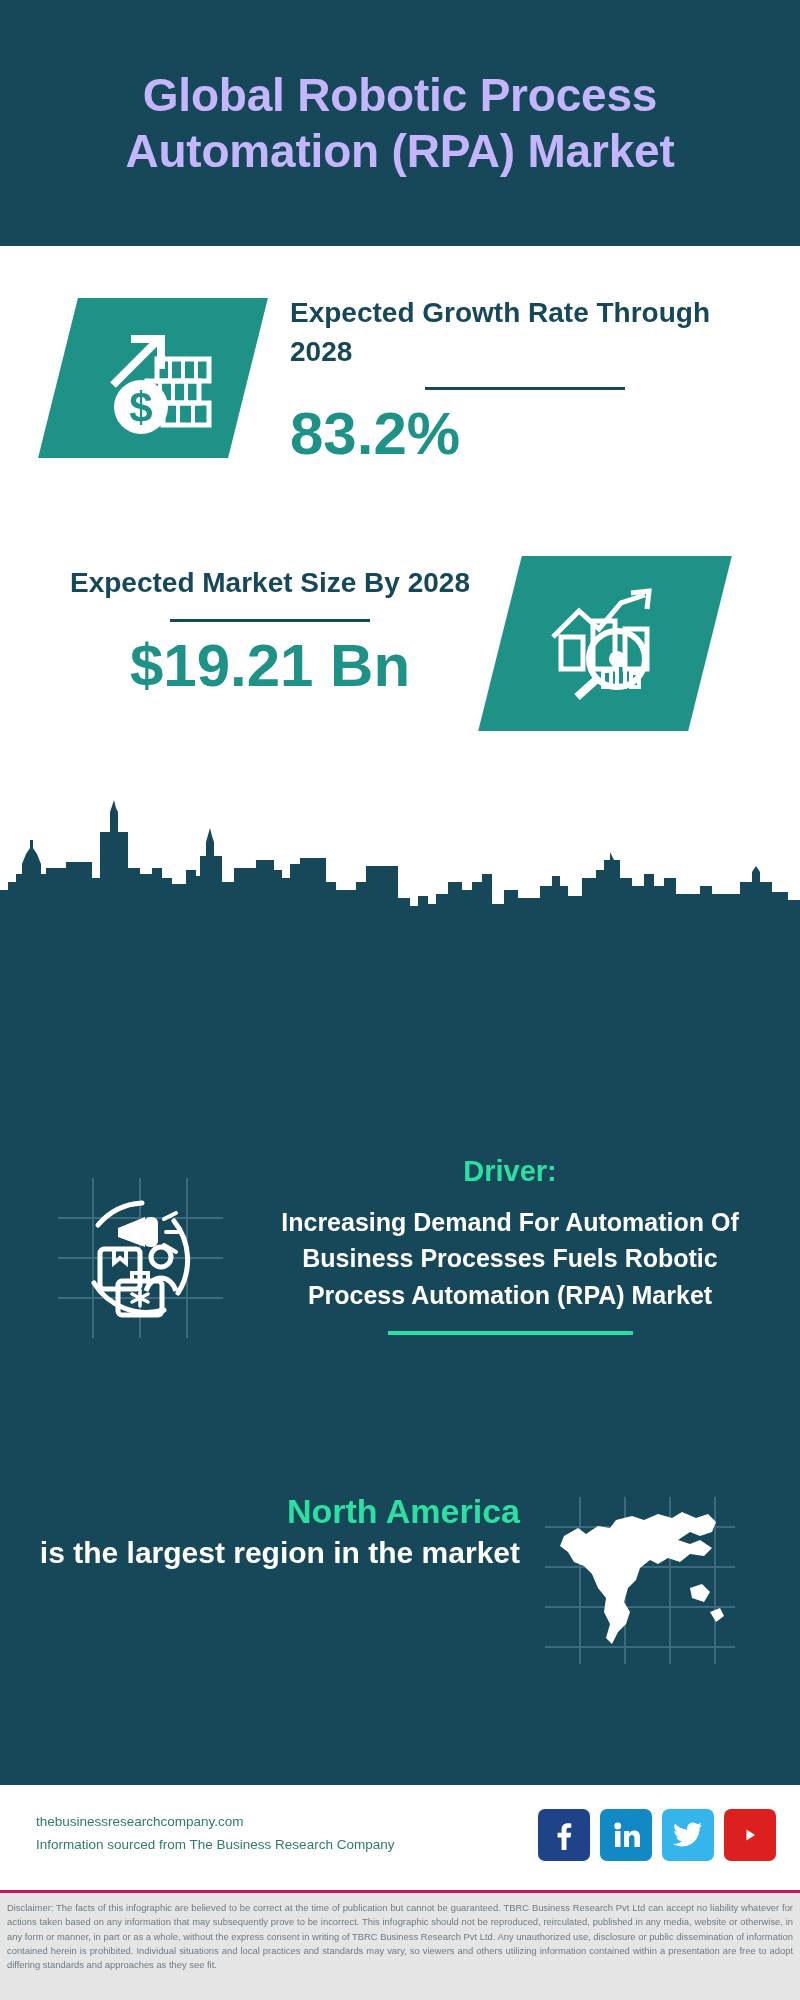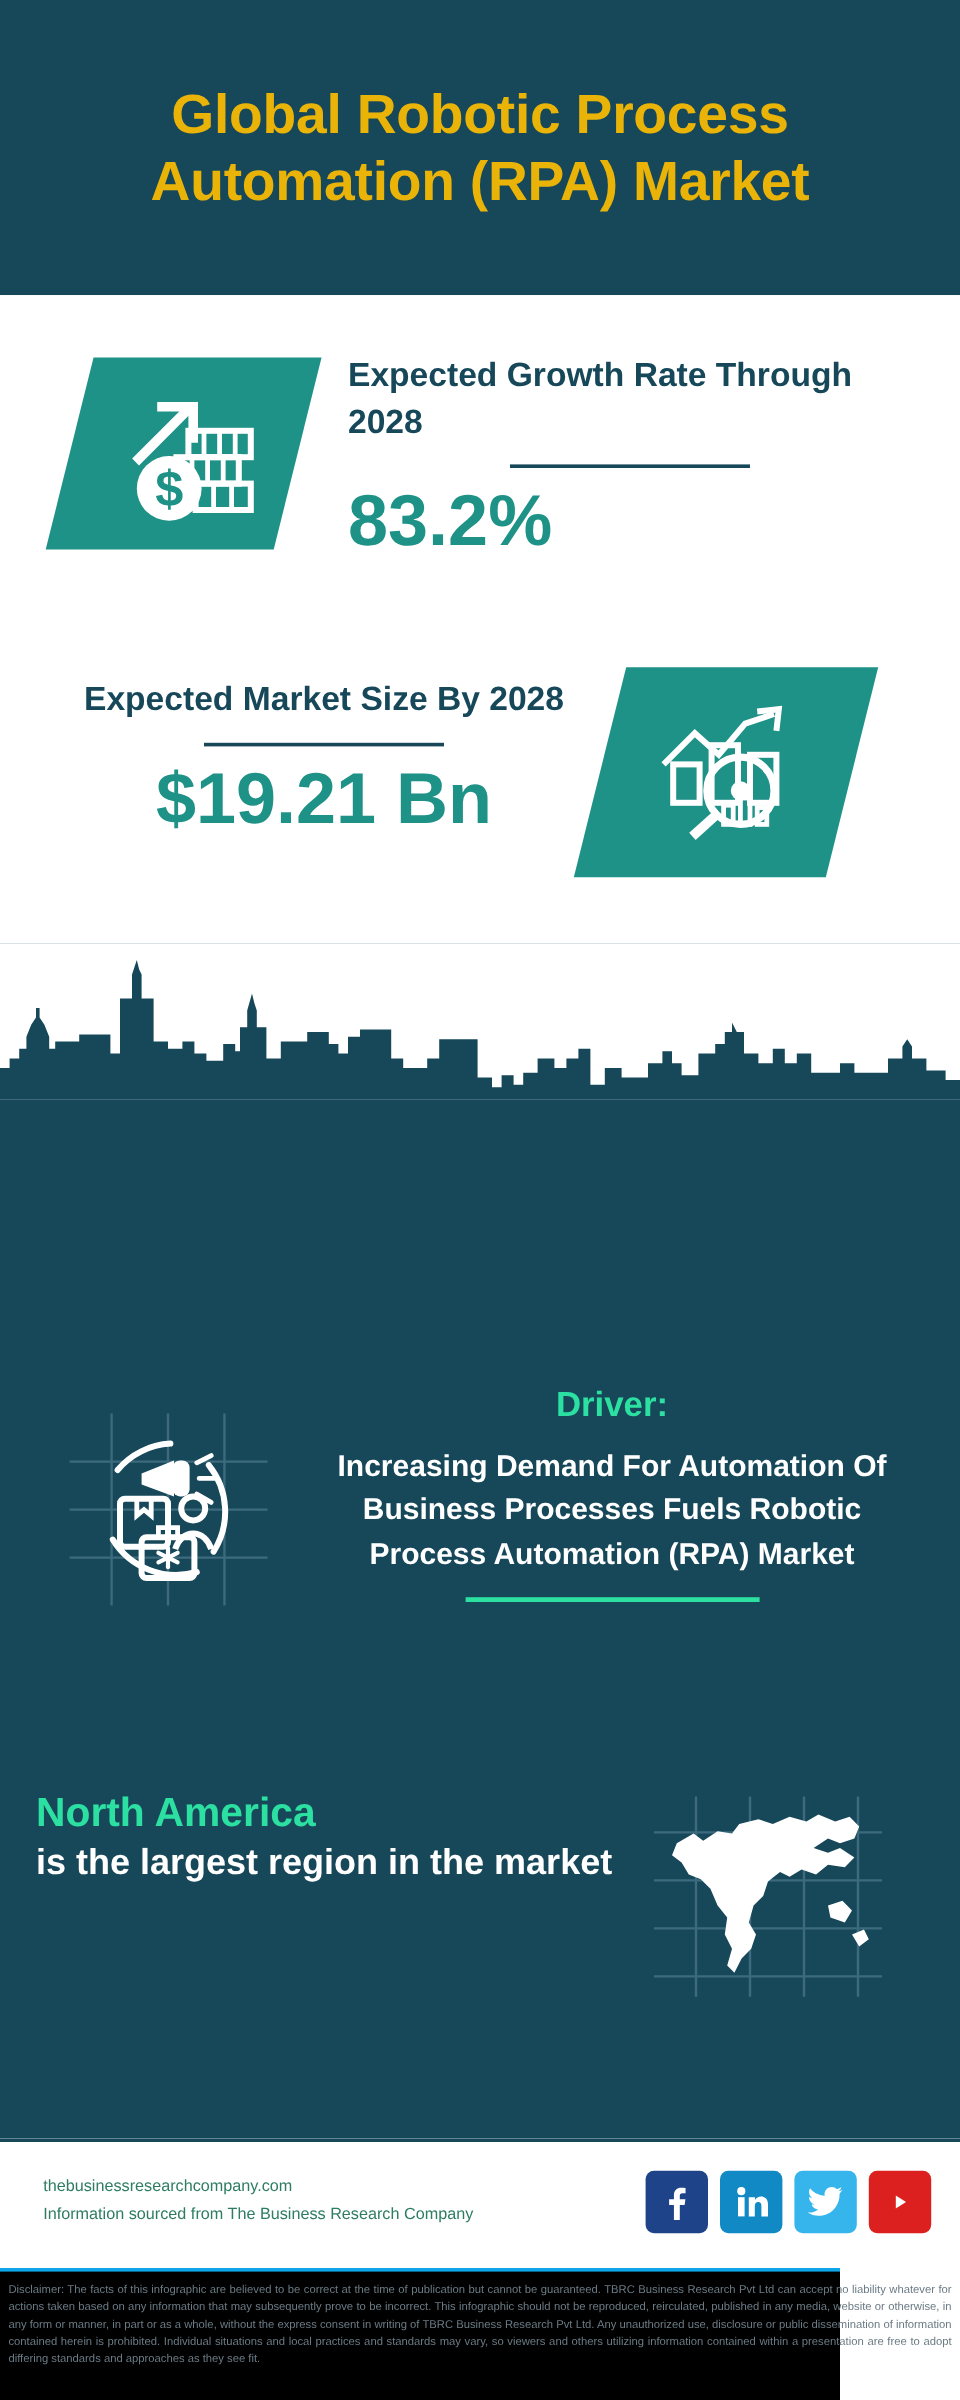--- a/index.html
+++ b/index.html
@@ -26,21 +26,21 @@
     width: 800px;
     height: 246px;
     background: #17485a;
     display: flex;
     align-items: center;
     justify-content: center;
     box-sizing: border-box;
     padding: 0 26px;
   }
   .header-title {
-    color: #eab308;
+    color: #c4b5fd;
     font-size: 46px;
     line-height: 1.22;
     font-weight: bold;
     text-align: center;
     letter-spacing: -0.2px;
   }
 
   
   .growth-block {
     position: absolute;
@@ -180,21 +180,21 @@
   .region-section {
     position: absolute;
     left: 0; top: 1490px;
     width: 800px;
     height: 200px;
   }
   .region-text {
     position: absolute;
     left: 30px; top: 0px;
     width: 490px;
-    text-align: left;
+    text-align: right;
   }
   .region-name {
     color: #2ce0a1;
     font-size: 34px;
     font-weight: bold;
     line-height: 1.25;
   }
   .region-desc {
     color: #ffffff;
     font-size: 30px;
@@ -241,24 +241,24 @@
   }
   .s-fb { background: #1f4388; }
   .s-li { background: #1189c4; }
   .s-tw { background: #36b5ec; }
   .s-yt { background: #dc2020; }
 
   
   .disclaimer-wrap {
     position: absolute;
     left: 0; top: 1890px;
-    width: 700px;
+    width: 800px;
     height: 110px;
-    background: #000000;
-    border-top: 3px solid #0ea5e9;
+    background: #e5e5e5;
+    border-top: 3px solid #be185d;
     box-sizing: border-box;
   }
   .disclaimer {
     position: absolute;
     left: 7px; top: 8px;
     width: 786px;
     color: #6b7b85;
     font-size: 9.4px;
     line-height: 1.52;
     text-align: justify;

